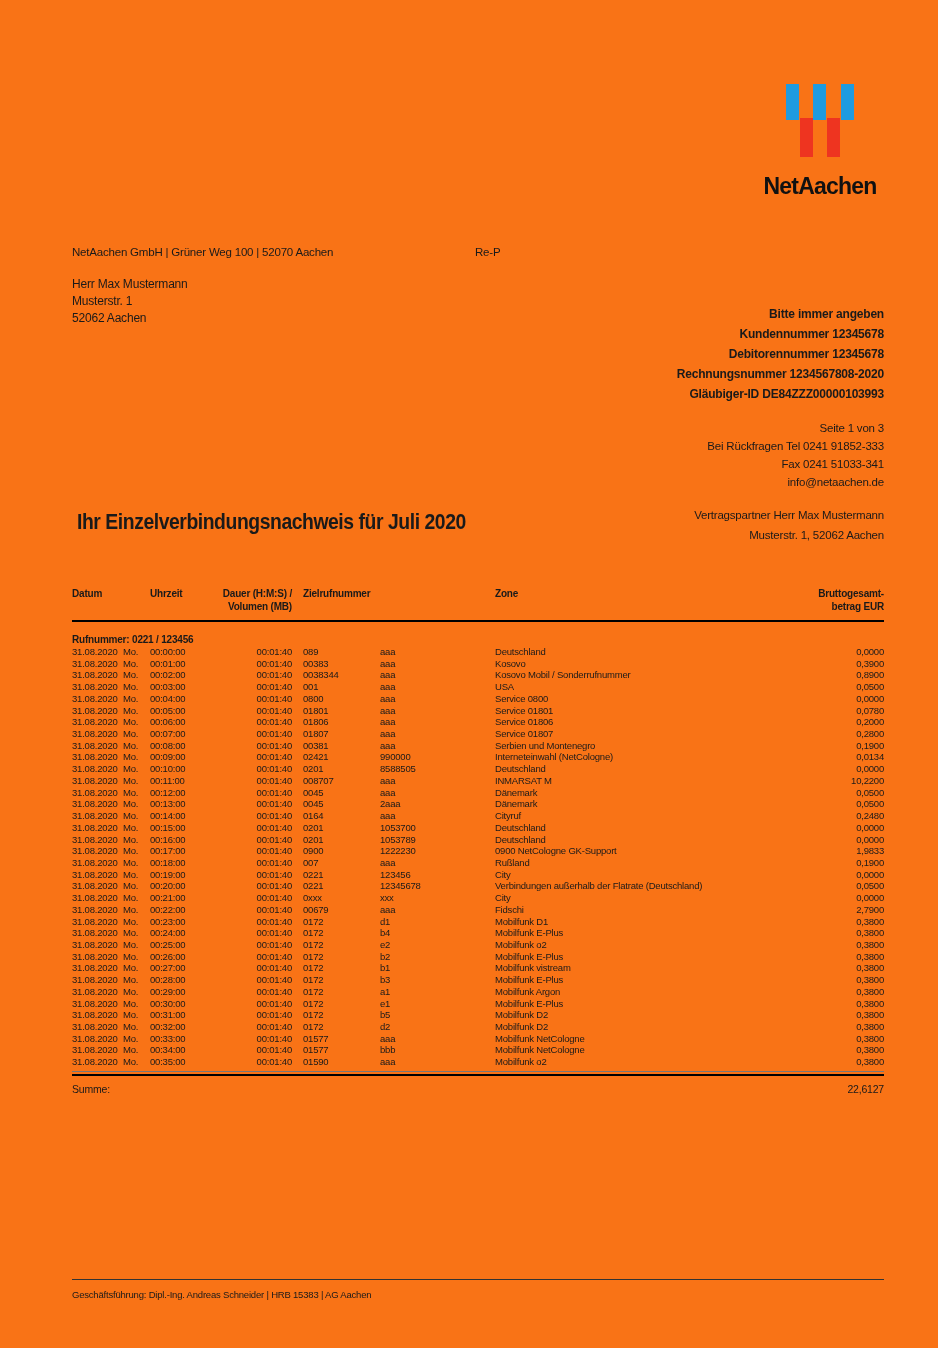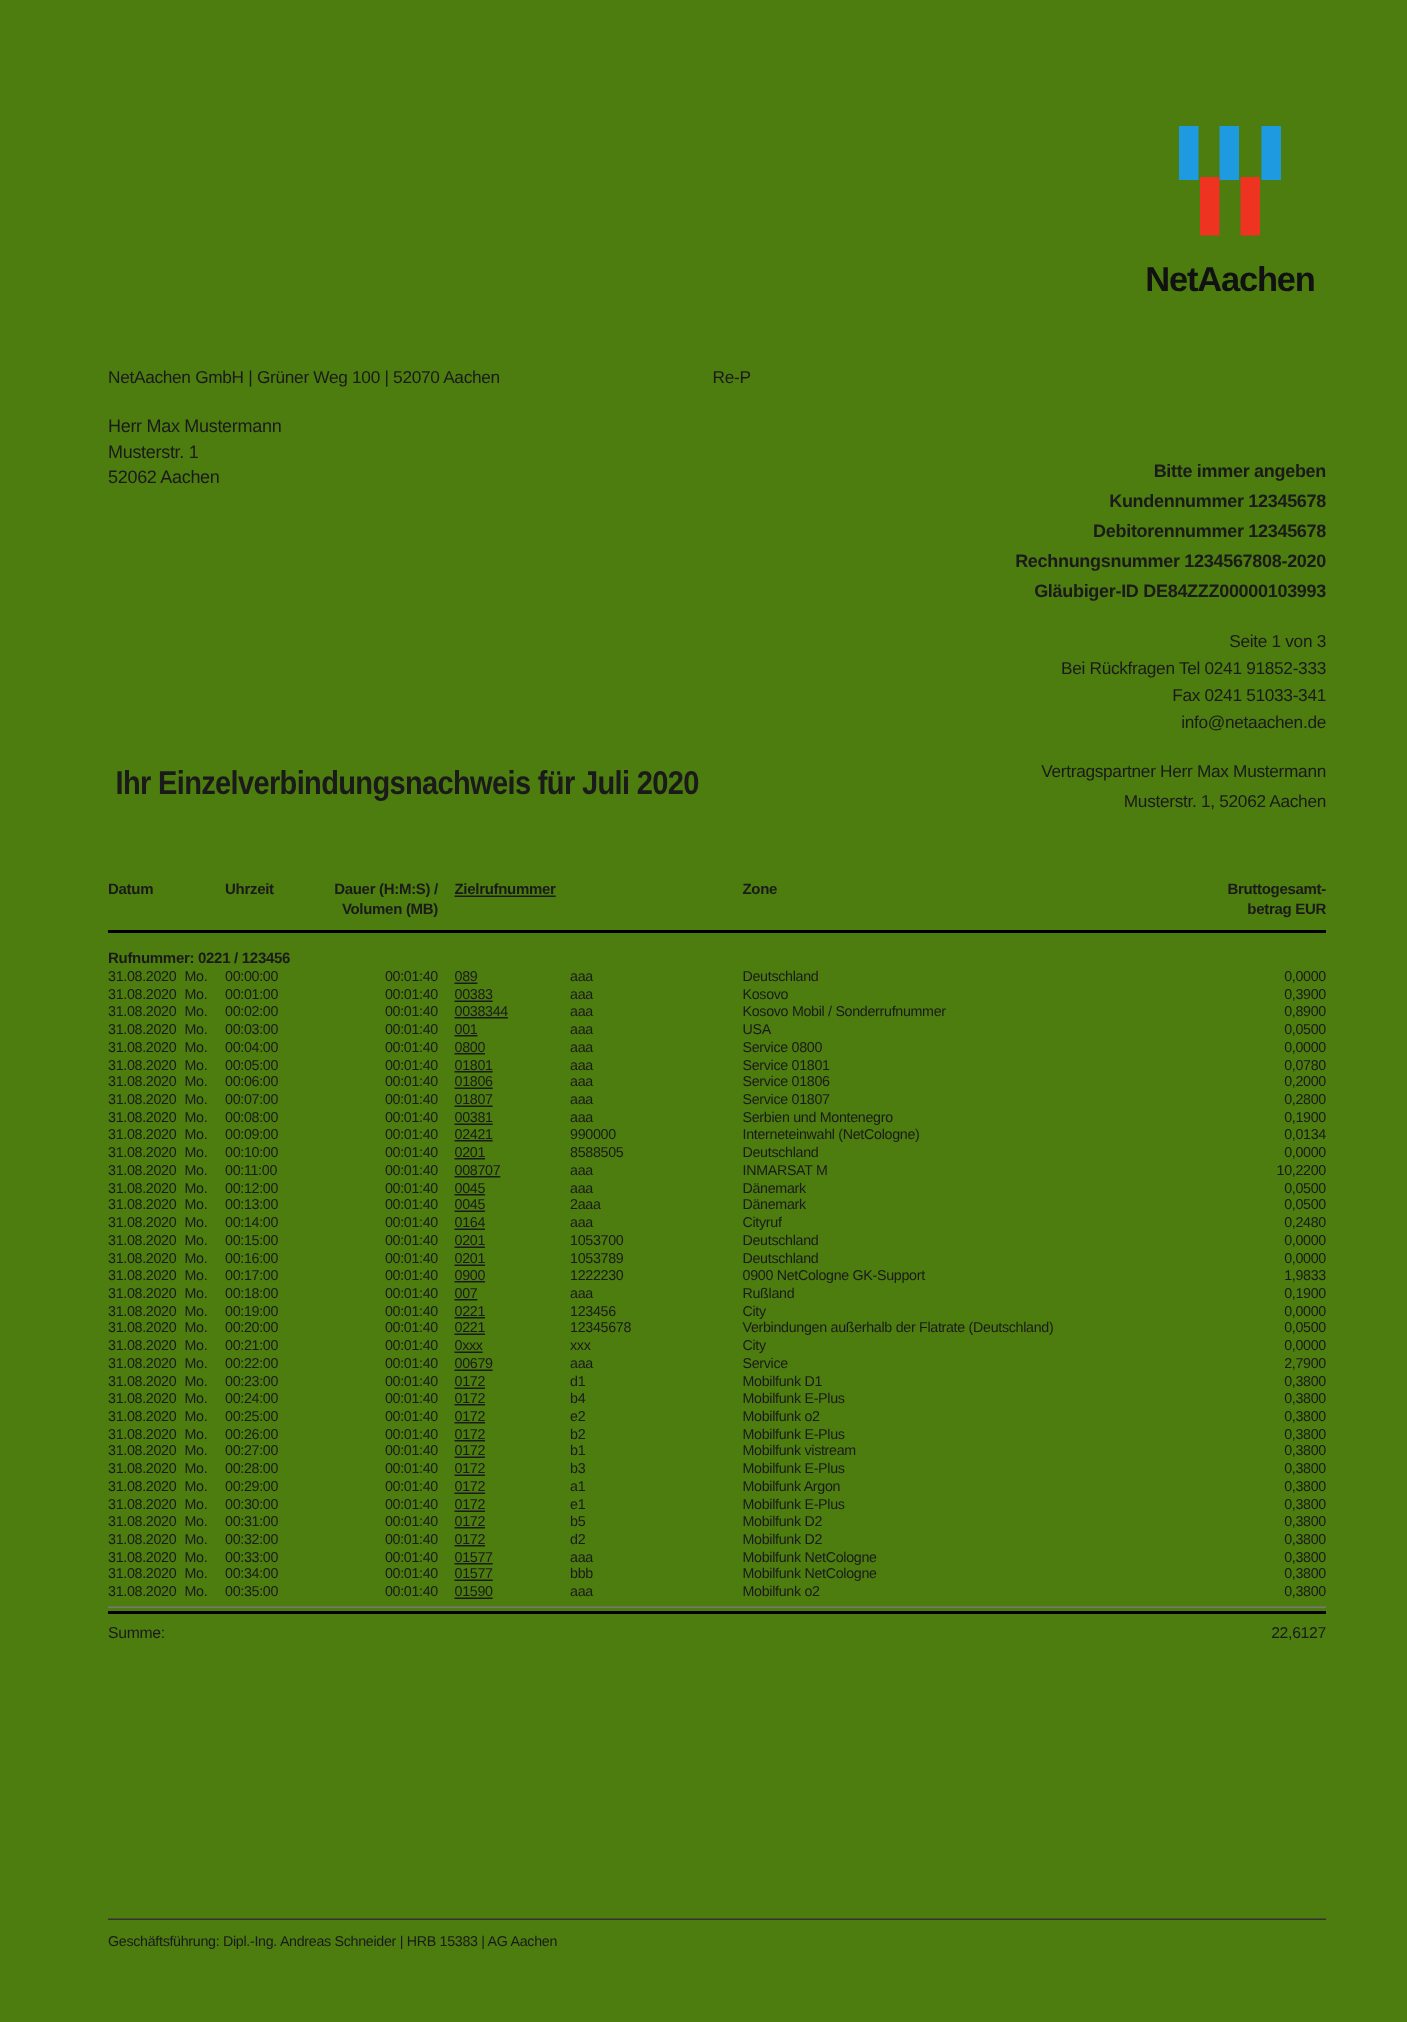--- a/index.html
+++ b/index.html
@@ -6,21 +6,21 @@
   html,body { background:#ffffff; }
   body {
     font-family:"Liberation Sans", sans-serif;
     color:#1a1a1a;
     letter-spacing:-0.2px;
     -webkit-font-smoothing:antialiased;
   }
   .page {
     position:relative;
     width:938px; height:1348px;
-    background:#4d7c0f;
+    background:#f97316;
     overflow:hidden;
     margin:0 auto;
   }
 
   
   .logo { position:absolute; top:84px; right:52px; width:132px; }
   .logo-bars { position:relative; width:68px; height:73px; margin:0 auto; }
   .logo-bars .bar { position:absolute; width:13px; }
   .bar-blue { background:var(--logo-blue,#1e9be0); top:0; height:36px; }
   .bar-red  { background:var(--logo-red,#ee3420); top:34px; height:39px; }
@@ -51,21 +51,21 @@
 
   
   .calls { position:absolute; left:72px; right:54px; top:588px; }
   .cgrid {
     display:grid;
     grid-template-columns:51px 27px 62px 80px 88px 115px 299px 1fr;
     align-items:baseline;
   }
   .thead { border-bottom:2px solid #000; padding-bottom:7px; font-size:10px; font-weight:700; line-height:12.5px; align-items:start; }
   .th-dur, .col-dur { text-align:right; }
-  .th-dest, .col-dest { padding-left:11px;text-decoration:underline; }
+  .th-dest, .col-dest { padding-left:11px; }
   .th-amt, .col-amt, .sum-val { text-align:right; }
   .group-label { margin-top:11px; font-size:10px; font-weight:700; line-height:13px; }
   .rows .cgrid { font-size:9.5px; line-height:11.72px; white-space:nowrap; }
   .rule-thin  { margin-top:3px; border-top:1px solid #777; }
   .rule-thick { margin-top:2px; border-top:2px solid #000; }
   .sum-row { display:flex; justify-content:space-between; margin-top:7px; font-size:10.5px; font-weight:400; }
 
   
   .footer {
     position:absolute; left:72px; right:54px; top:1279px;
@@ -385,21 +385,21 @@
           <div class="col-amt">0,0000</div>
         </div>
 
         <div class="cgrid">
           <div class="col-date">31.08.2020</div>
           <div class="col-day">Mo.</div>
           <div class="col-time">00:22:00</div>
           <div class="col-dur">00:01:40</div>
           <div class="col-dest">00679</div>
           <div class="col-dest2">aaa</div>
-          <div class="col-zone">Service</div>
+          <div class="col-zone">Fidschi</div>
           <div class="col-amt">2,7900</div>
         </div>
 
         <div class="cgrid">
           <div class="col-date">31.08.2020</div>
           <div class="col-day">Mo.</div>
           <div class="col-time">00:23:00</div>
           <div class="col-dur">00:01:40</div>
           <div class="col-dest">0172</div>
           <div class="col-dest2">d1</div>

